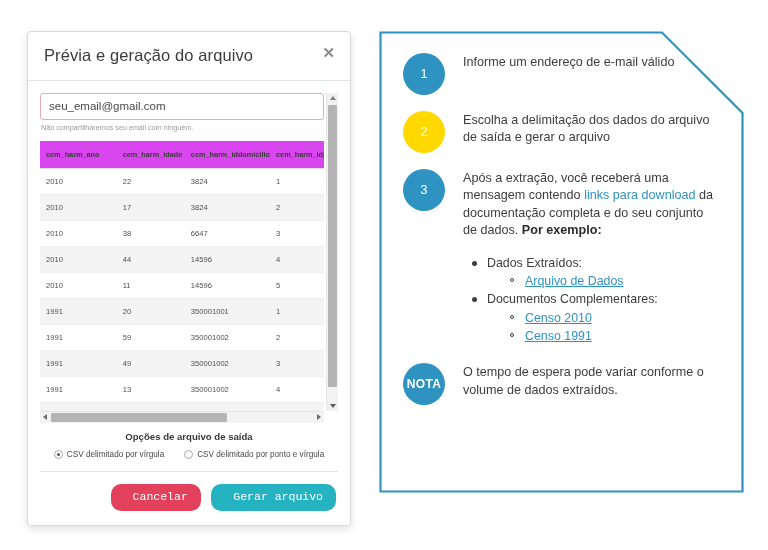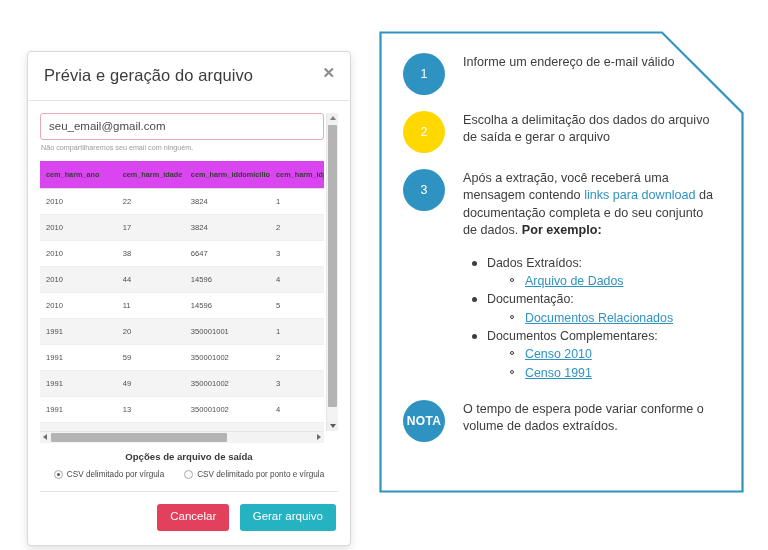--- a/index.html
+++ b/index.html
@@ -19,21 +19,20 @@
   #modal {
     position: absolute;
     left: 27px;
     top: 31px;
     width: 324px;
     background: #ffffff;
     border: 1px solid #d9d9d9;
     border-radius: 4px;
     box-shadow: 0 3px 9px rgba(0,0,0,.12);
     box-sizing: border-box;
-    margin-top: 20px;
   }
 
   .modal-header {
     position: relative;
     padding: 14px 16px 14px 16px;
     border-bottom: 1px solid #e5e5e5;
   }
   .modal-title {
     font-size: 16.5px;
     font-weight: 400;
@@ -262,26 +261,26 @@
     white-space: nowrap;
   }
 
   .modal-footer {
     padding: 12px 14px 14px 14px;
     text-align: right;
   }
   .btn {
     display: inline-block;
     border: none;
-    border-radius: 3px;
+    border-radius: 10px;
     color: #fff;
     font-size: 11.5px;
-    padding: 6px 13px 7px 13px;
-    cursor: pointer;
-    font-family: Liberation Sans, sans-serif;
+    padding: 6px 13px 7px 22px;
+    cursor: pointer;
+    font-family: Liberation Mono, monospace;
     line-height: 1.2;
   }
   .btn-cancel { background: #e3405b; margin-right: 6px; }
   .btn-generate { background: #25b2c1; }
 
   
   #panel {
     position: absolute;
     left: 379px;
     top: 31px;
@@ -555,28 +554,20 @@
       <div class="step-badge badge-blue">3</div>
       <div class="step-text"><span>Após a extração, você receberá uma mensagem contendo </span><span class="link">links para download</span><span> da documentação completa e do seu conjunto de dados. </span><b>Por exemplo:</b></div>
     </div>
 
     <ul class="bullets">
       <li>
         <span>Dados Extraídos:</span>
         <ul class="sub">
           <li>
             <span class="link-u">Arquivo de Dados</span>
-          </li>
-        </ul>
-      </li>
-      <li>
-        <span>Documentação:</span>
-        <ul class="sub">
-          <li>
-            <span class="link-u">Documentos Relacionados</span>
           </li>
         </ul>
       </li>
       <li>
         <span>Documentos Complementares:</span>
         <ul class="sub">
           <li>
             <span class="link-u">Censo 2010</span>
           </li>
           <li>

